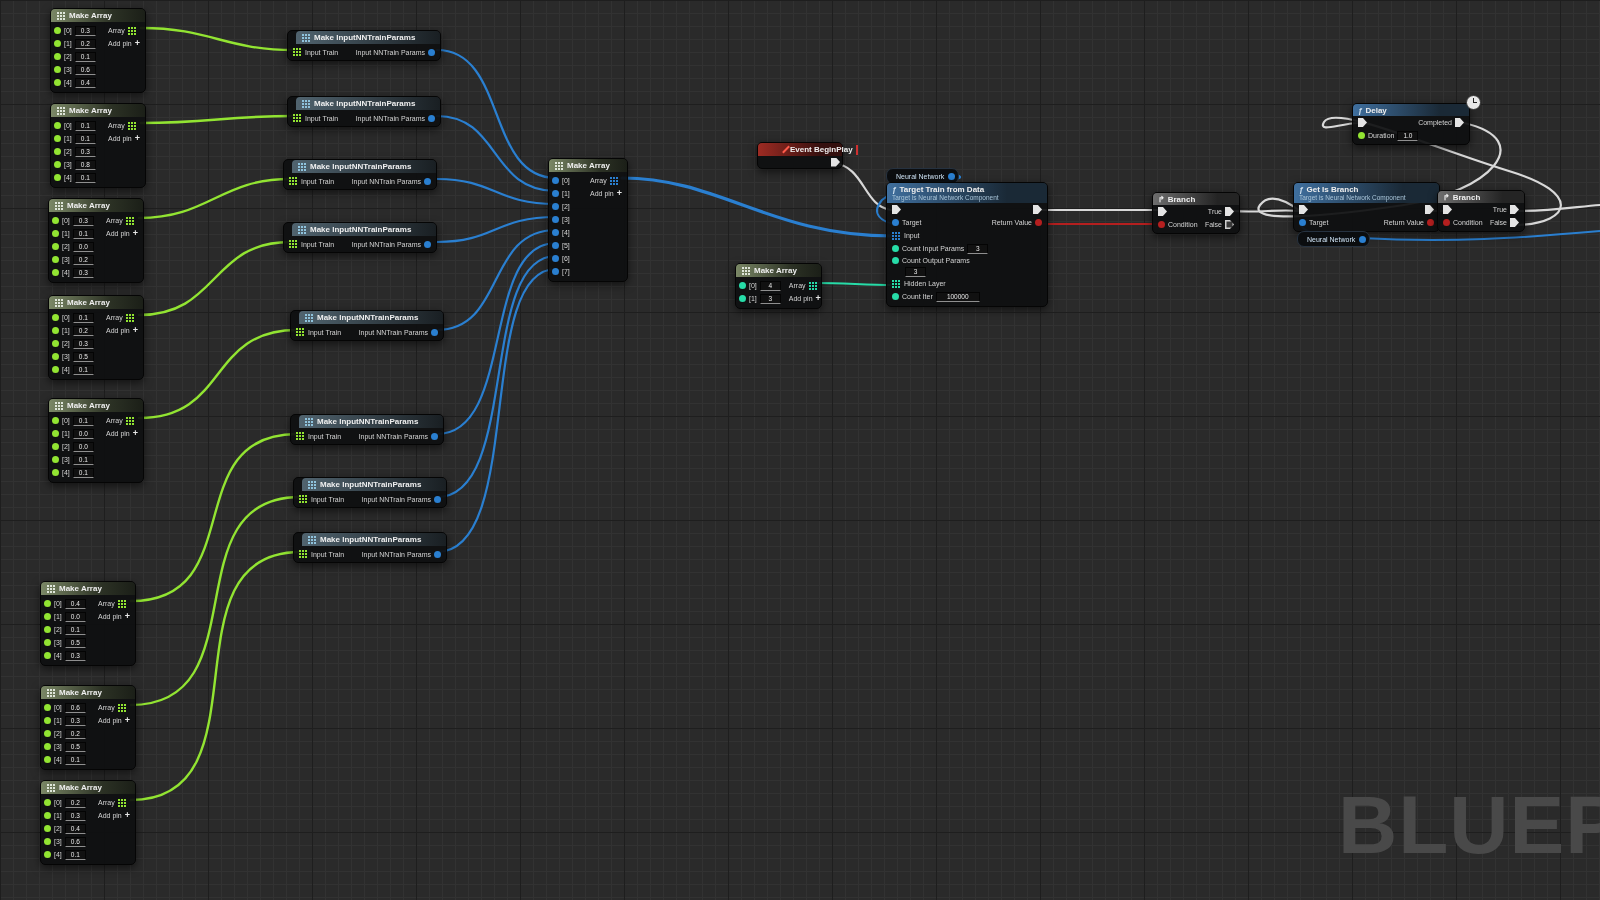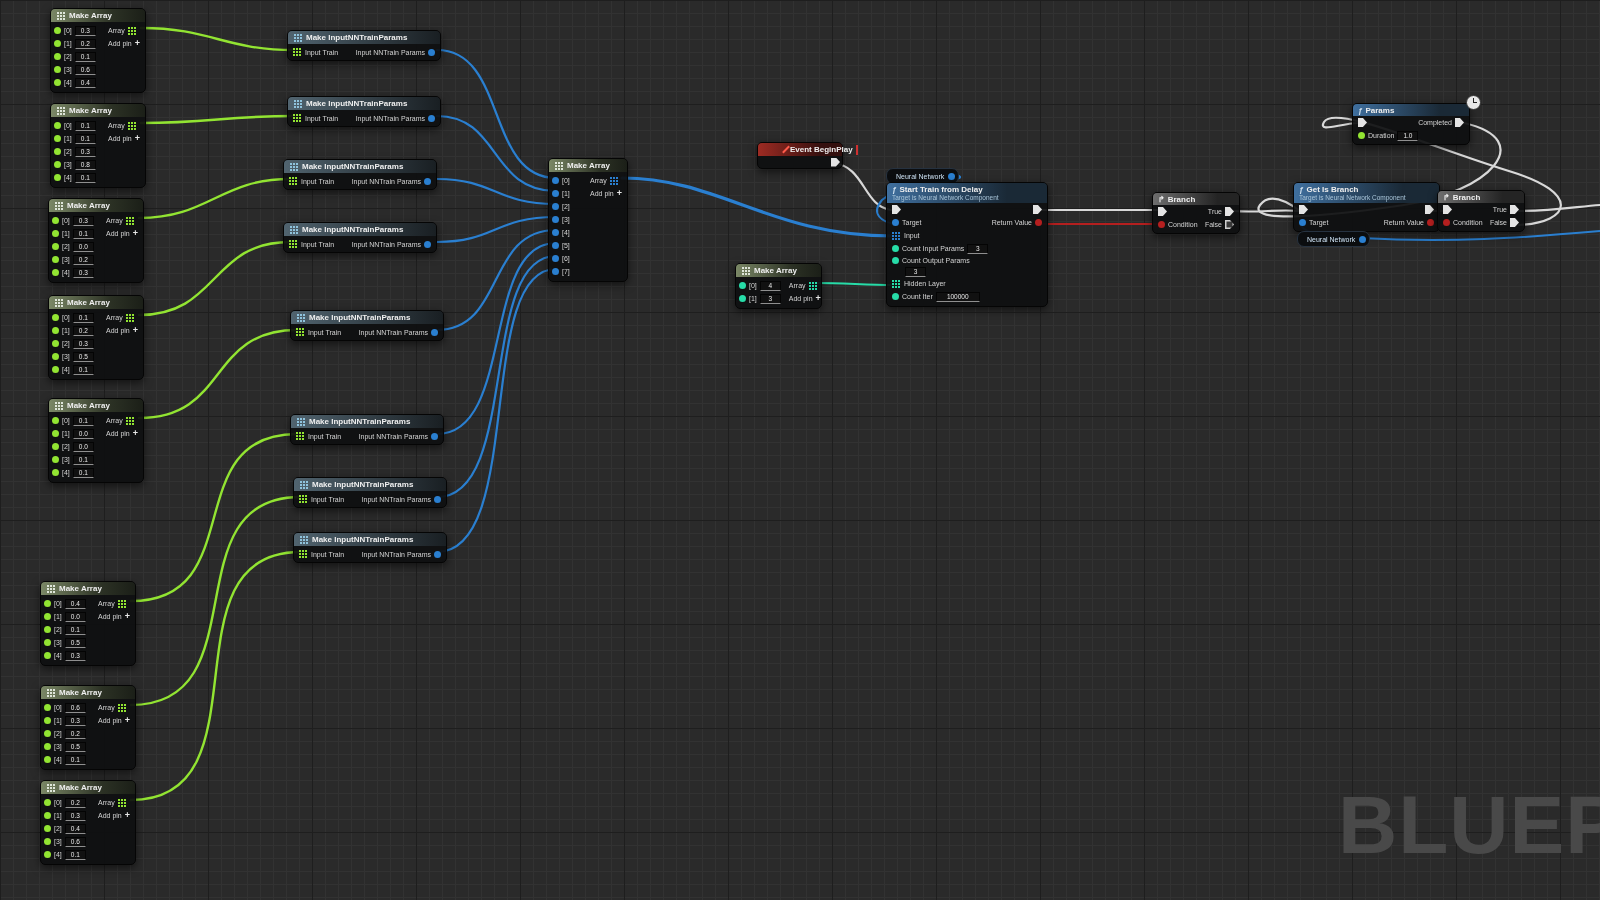--- a/index.html
+++ b/index.html
@@ -14,21 +14,21 @@
   .wires{position:absolute;left:0;top:0;width:1600px;height:900px;pointer-events:none;}
   .wires path{fill:none;stroke-linecap:round;}
   .node{position:absolute;background:rgba(14,15,16,0.93);border:1px solid #050505;border-radius:5px;
     box-shadow:0 3px 8px rgba(0,0,0,0.55);color:#cfcfcf;font-size:7px;}
   .hdr{min-height:13px;display:flex;align-items:center;gap:3px;padding:0 5px;border-radius:4px 4px 0 0;
     font-size:8px;font-weight:bold;color:#efefef;white-space:nowrap;}
   .hdr2{flex-direction:column;align-items:flex-start;gap:0;padding:2px 5px;}
   .hdr2 .trow{display:flex;align-items:center;gap:3px;}
   .subtitle{font-size:6.5px;font-weight:normal;color:#a8c4d8;white-space:nowrap;}
   .hdr-green{background:linear-gradient(90deg,rgba(128,142,106,0.95),rgba(46,52,38,0.92) 65%,rgba(28,32,24,0.92));}
-  .hdr-struct{background:linear-gradient(90deg,rgba(84,104,116,0.95),rgba(26,32,36,0.92));}
+  .hdr-struct{background:linear-gradient(90deg,rgba(84,104,116,0.95),rgba(26,32,36,0.92));margin-left:8px;}
   .hdr-fn{background:linear-gradient(90deg,#3f6f9e,#1a2936 75%);}
   .hdr-event{background:linear-gradient(90deg,#9e2b23,#35100e 75%);padding-left:27px;}
   .hdr-branch{background:linear-gradient(90deg,#6e6e6e,#242424 75%);}
   .hicon{display:inline-block;}
   .gicon{width:2px;height:2px;background:currentColor;margin:0 7px 5px 1px;
     box-shadow:3px 0 0 currentColor,6px 0 0 currentColor,0 3px 0 currentColor,3px 3px 0 currentColor,
     6px 3px 0 currentColor,0 6px 0 currentColor,3px 6px 0 currentColor,6px 6px 0 currentColor;}
   .prow{display:flex;align-items:center;height:13px;gap:3px;white-space:nowrap;}
   .cols{display:flex;justify-content:space-between;align-items:flex-start;padding:2px 5px 3px 3px;gap:8px;}
   .pin-circle{width:7px;height:7px;border-radius:50%;background:currentColor;flex:0 0 auto;}
@@ -170,21 +170,21 @@
 
   <div class="pill" style="left:886px;top:168px;">
     <span>Neural Network</span>
     <span class="pin-circle c-obj"></span>
   </div>
 
   <div class="node" style="left:886px;top:182px;width:160px;">
     <div class="hdr hdr-fn hdr2">
       <span class="trow">
         <span class="fn-glyph">ƒ</span>
-        <span>Start Train from Delay</span>
+        <span>Target Train from Data</span>
       </span>
       <span class="subtitle">Target is Neural Network Component</span>
     </div>
     <div class="prow spread">
       <span class="pin-exec"></span>
       <span class="pin-exec"></span>
     </div>
     <div class="prow spread">
       <span class="prow">
         <span class="pin-circle c-obj"></span>
@@ -302,21 +302,21 @@
   </div>
 
   <div class="pill" style="left:1297px;top:231px;">
     <span>Neural Network</span>
     <span class="pin-circle c-obj"></span>
   </div>
 
   <div class="node" style="left:1352px;top:103px;width:116px;">
     <div class="hdr hdr-fn" style="min-height:12px;">
       <span class="fn-glyph">ƒ</span>
-      <span>Params</span>
+      <span>Delay</span>
     </div>
     <div class="prow spread">
       <span class="pin-exec"></span>
       <span class="prow">
         <span class="plabel">Completed</span>
         <span class="pin-exec"></span>
       </span>
     </div>
     <div class="prow lrow" style="padding-bottom:2px;">
       <span class="pin-circle c-float"></span>

